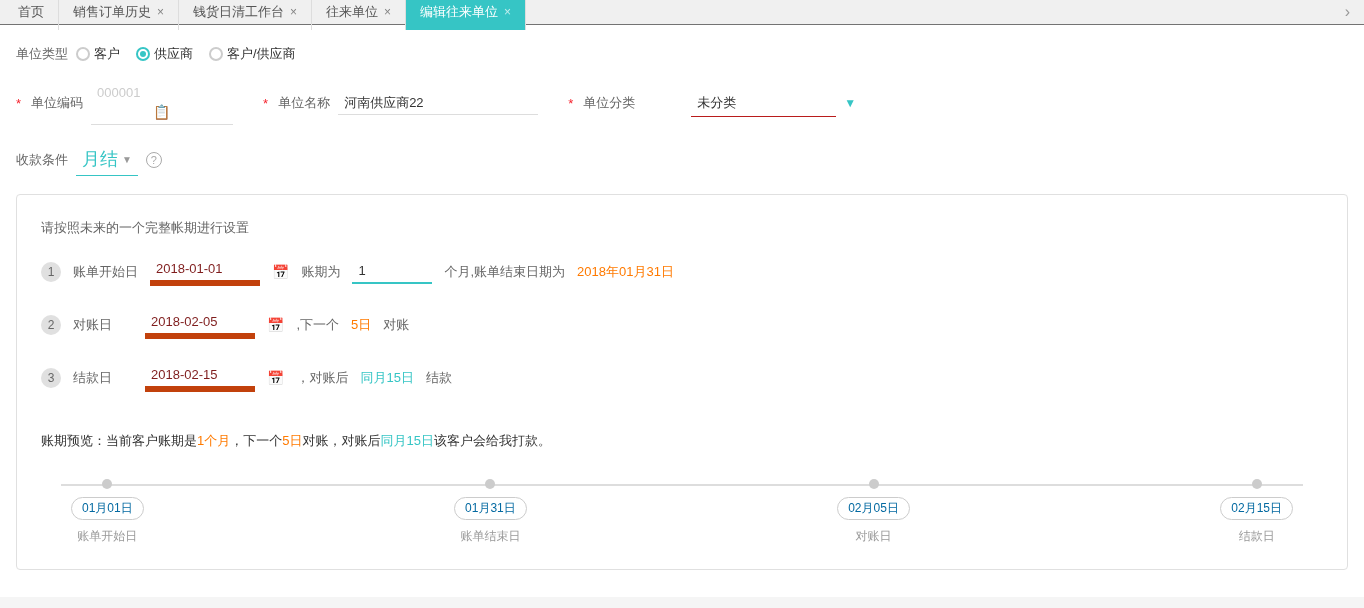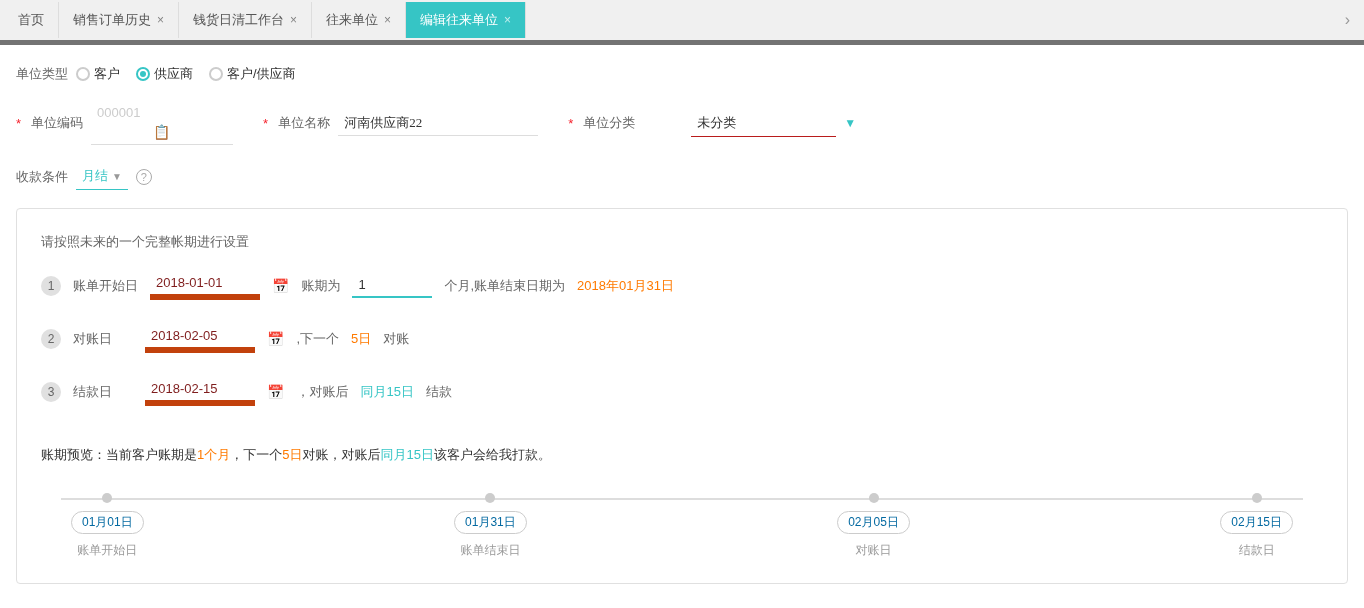--- a/index.html
+++ b/index.html
@@ -3,22 +3,22 @@
   <meta charset="utf-8">
   <style>
     * { box-sizing: border-box; margin: 0; padding: 0; }
     body { font-family: 'Microsoft YaHei', Arial, sans-serif; font-size: 13px; background: #f5f5f5; color: #333; }
 
     
     .tab-bar {
       display: flex;
       align-items: center;
       background: #f0f0f0;
-      border-bottom: 5px solid #737373;
-      height: 45px;
+      border-bottom: 1px solid #737373;
+      height: 25px;
       padding: 0 4px;
     }
     .tab {
       display: flex;
       align-items: center;
       padding: 0 14px;
       height: 36px;
       cursor: pointer;
       font-size: 13px;
       color: #555;
@@ -137,21 +137,21 @@
     .select-with-arrow {
       display: flex;
       align-items: center;
       border-bottom: 1px solid #36c5c5;
       padding: 4px 6px;
       gap: 4px;
       cursor: pointer;
     }
     .select-value {
       color: #36c5c5;
-      font-size: 13px;
+      font-size: 18px;
     }
     .arrow-down {
       color: #999;
       font-size: 10px;
     }
 
     .classification-select {
       display: flex;
       align-items: center;
       gap: 8px;
@@ -350,21 +350,21 @@
       <span class="required-star">*</span>
       <span class="form-label">单位编码</span>
       <div class="input-with-icon">
         <input type="text" value="000001" style="color: rgb(204, 204, 204); border: none; outline: none; font-size: 13px; width: 130px;">
         <span style="color:#36c5c5; font-size:14px;">📋</span>
       </div>
     </div>
     <div class="form-group">
       <span class="required-star">*</span>
       <span class="form-label">单位名称</span>
-      <input type="text" class="form-input wide" style="border-bottom: 1px solid rgb(221, 221, 221); font-family: Liberation Serif, serif;" value="河南供应商22">
+      <input type="text" class="form-input wide" style="border-bottom: 1px solid rgb(221, 221, 221);" value="河南供应商22">
     </div>
     <div class="form-group">
       <span class="required-star">*</span>
       <span class="form-label">单位分类</span>
       <div class="classification-select">
         <span class="classification-value">未分类</span>
       </div>
       <span style="color:#36c5c5; font-size:12px; cursor:pointer;">▼</span>
     </div>
   </div>

